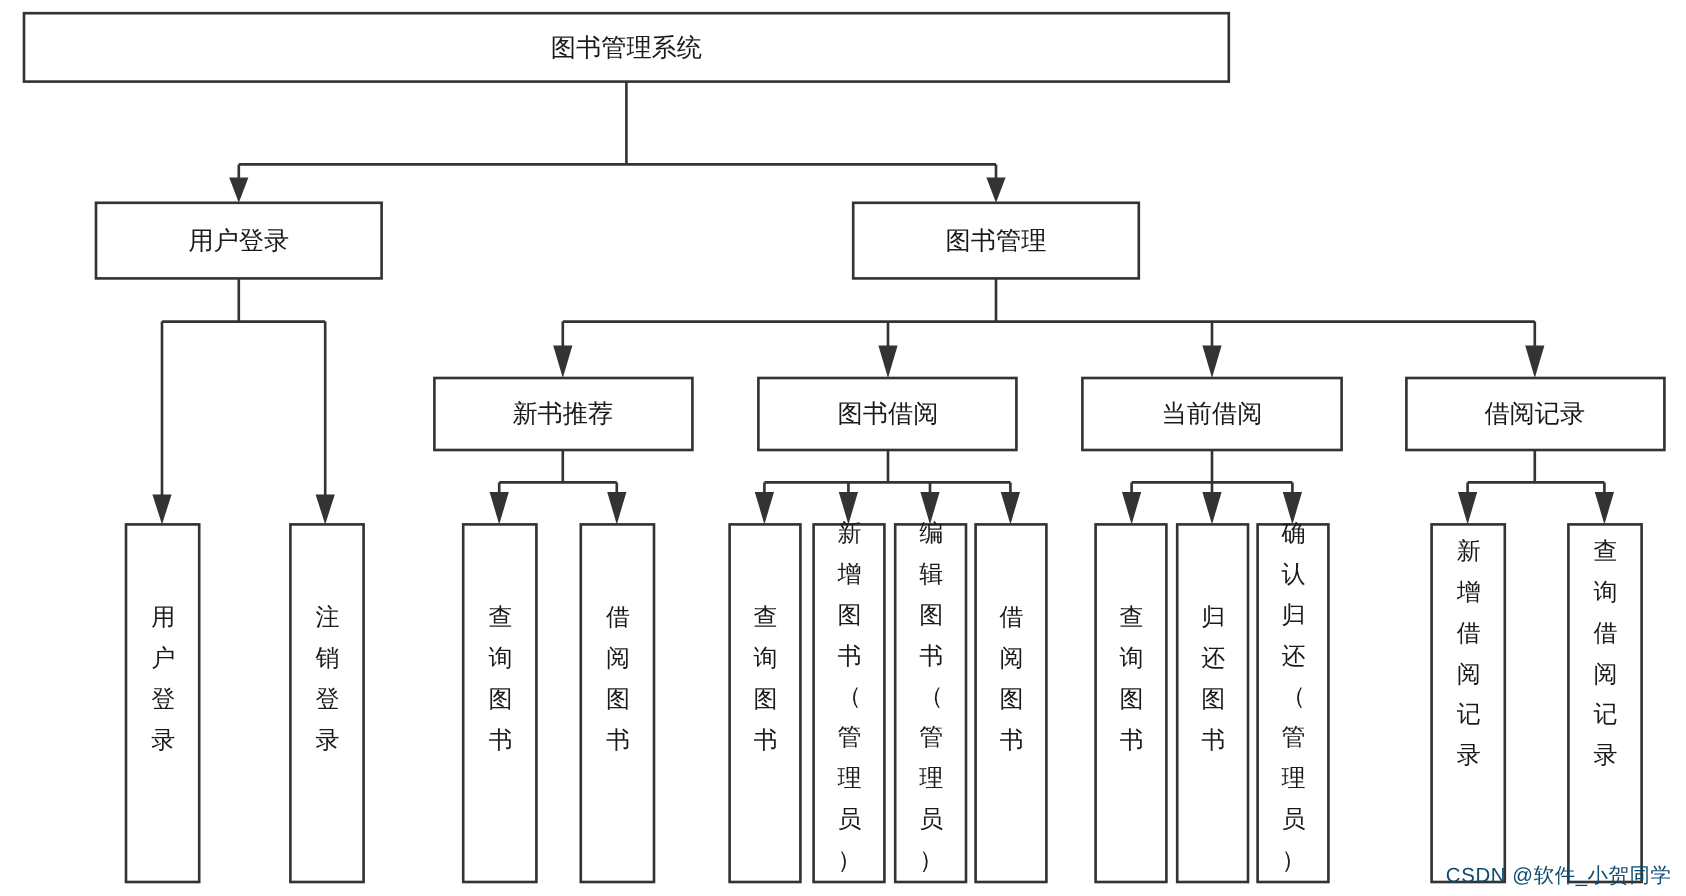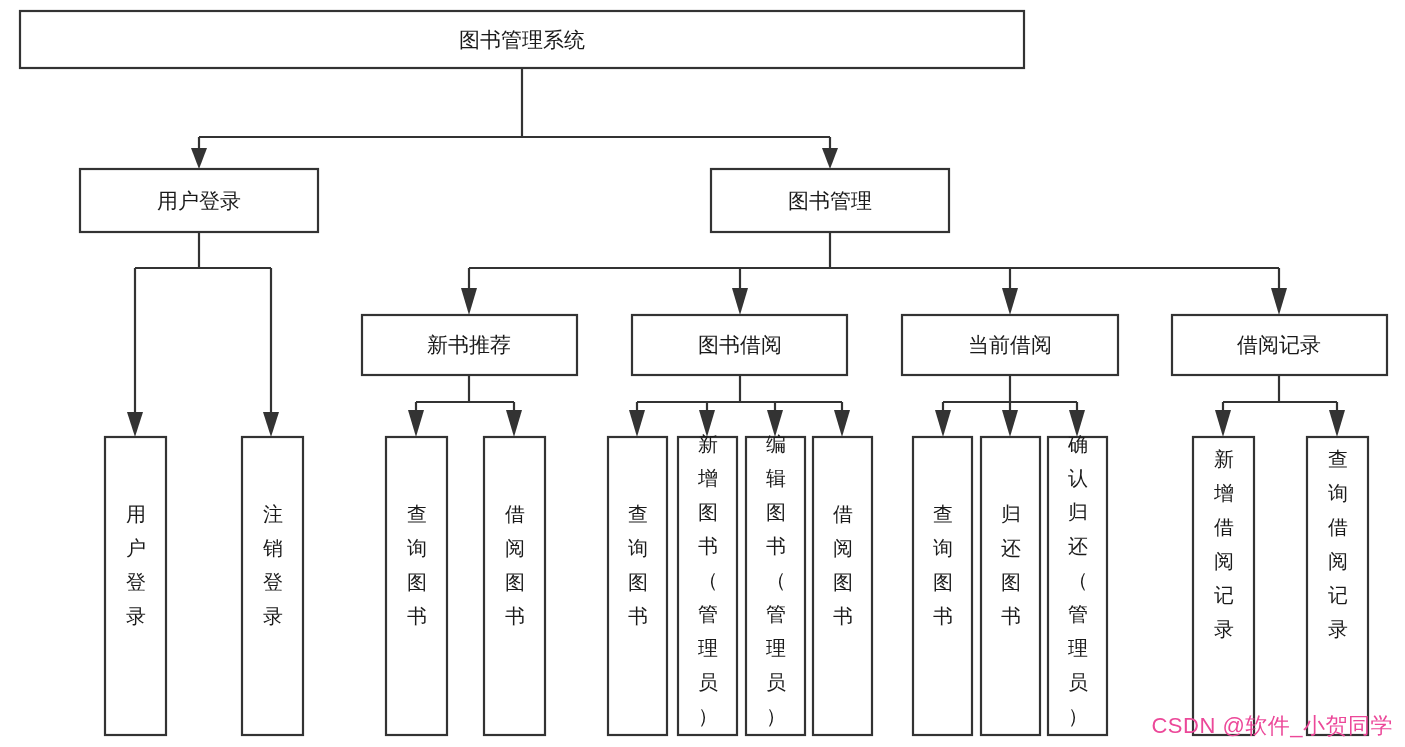--- a/index.html
+++ b/index.html
@@ -46,22 +46,22 @@
     fill: #1a1a1a;
     font-family: "Liberation Sans", "DejaVu Sans", sans-serif;
     font-size: 20px;
     text-anchor: middle;
   }
   .watermark {
     position: absolute;
     right: 12px;
     bottom: 6px;
     font-family: "Liberation Sans", "DejaVu Sans", sans-serif;
-    font-size: 22px;
-    color: #ec4899;
+    font-size: 17px;
+    color: #0c4a6e;
     letter-spacing: 0.5px;
     white-space: nowrap;
     pointer-events: none;
   }
 </style>
 </head>
 <body>
 
 <svg id="diagram" viewBox="0 0 1405 747">
 

